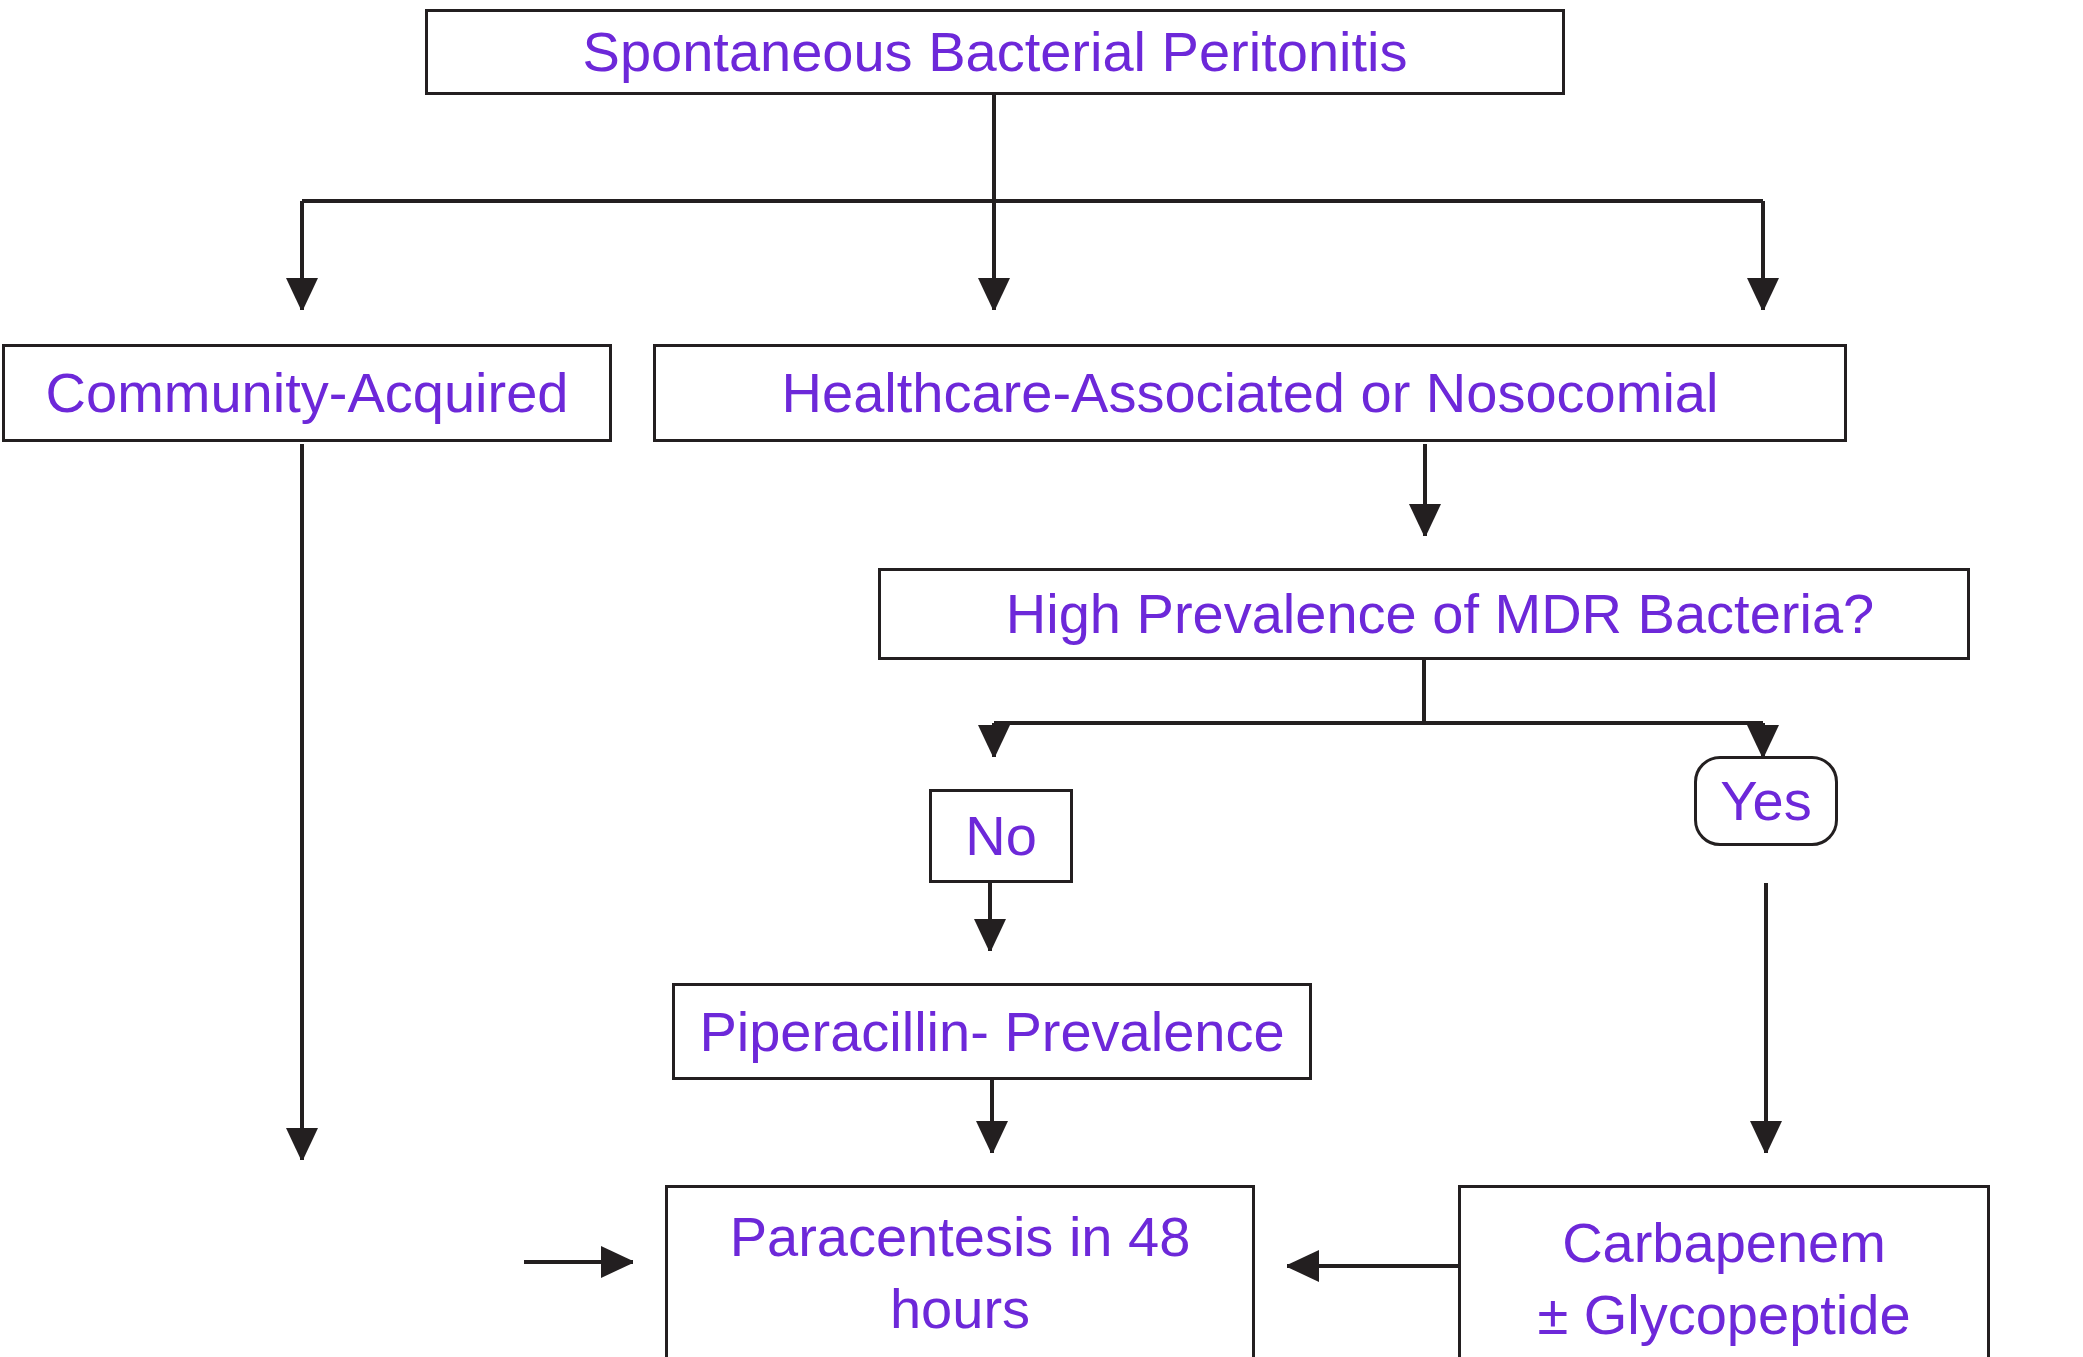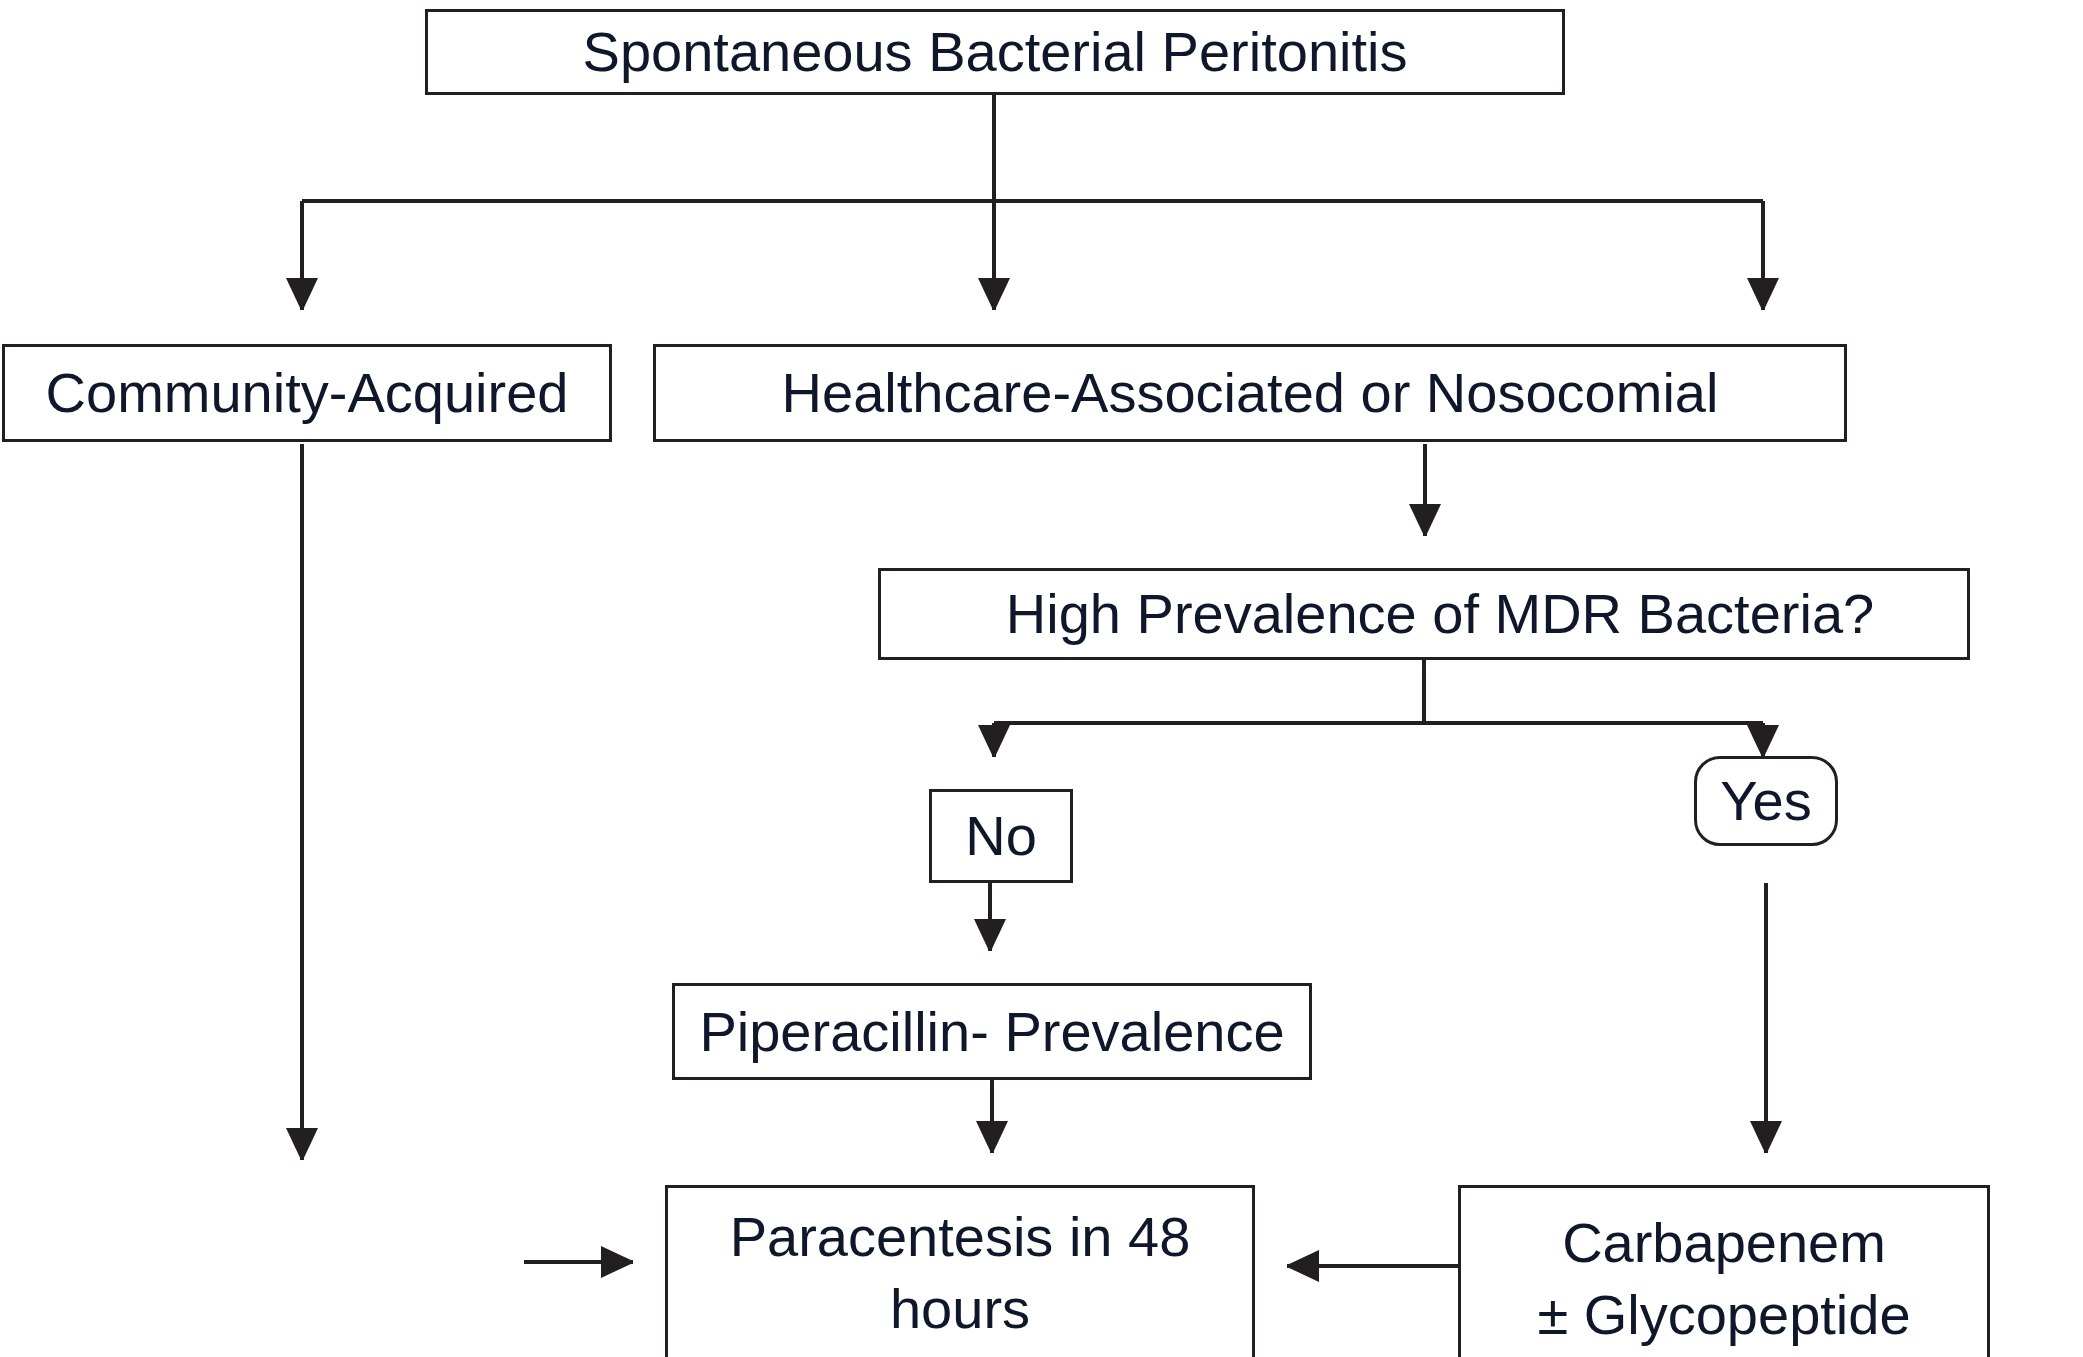--- a/index.html
+++ b/index.html
@@ -29,21 +29,21 @@
     box-sizing: border-box;
     border: 3px solid #231f20;
     background: #ffffff;
     display: flex;
     flex-direction: column;
     align-items: center;
     justify-content: center;
     text-align: center;
     font-size: 56px;
     line-height: 1.28;
-    color: #0f172a;
+    color: #6d28d9;
     white-space: nowrap;
   }
   .node span { display: block; }
 
   .node-sbp          { left: 425px;  top: 9px;    width: 1140px; height: 86px; }
   .node-community    { left: 2px;    top: 344px;  width: 610px;  height: 98px; }
   .node-healthcare   { left: 653px;  top: 344px;  width: 1194px; height: 98px; }
   .node-mdr          { left: 878px;  top: 568px;  width: 1092px; height: 92px; padding-left: 32px; }
   .node-no           { left: 929px;  top: 789px;  width: 144px;  height: 94px; }
   .node-yes          { left: 1694px; top: 756px;  width: 144px;  height: 90px; border-radius: 26px; }

